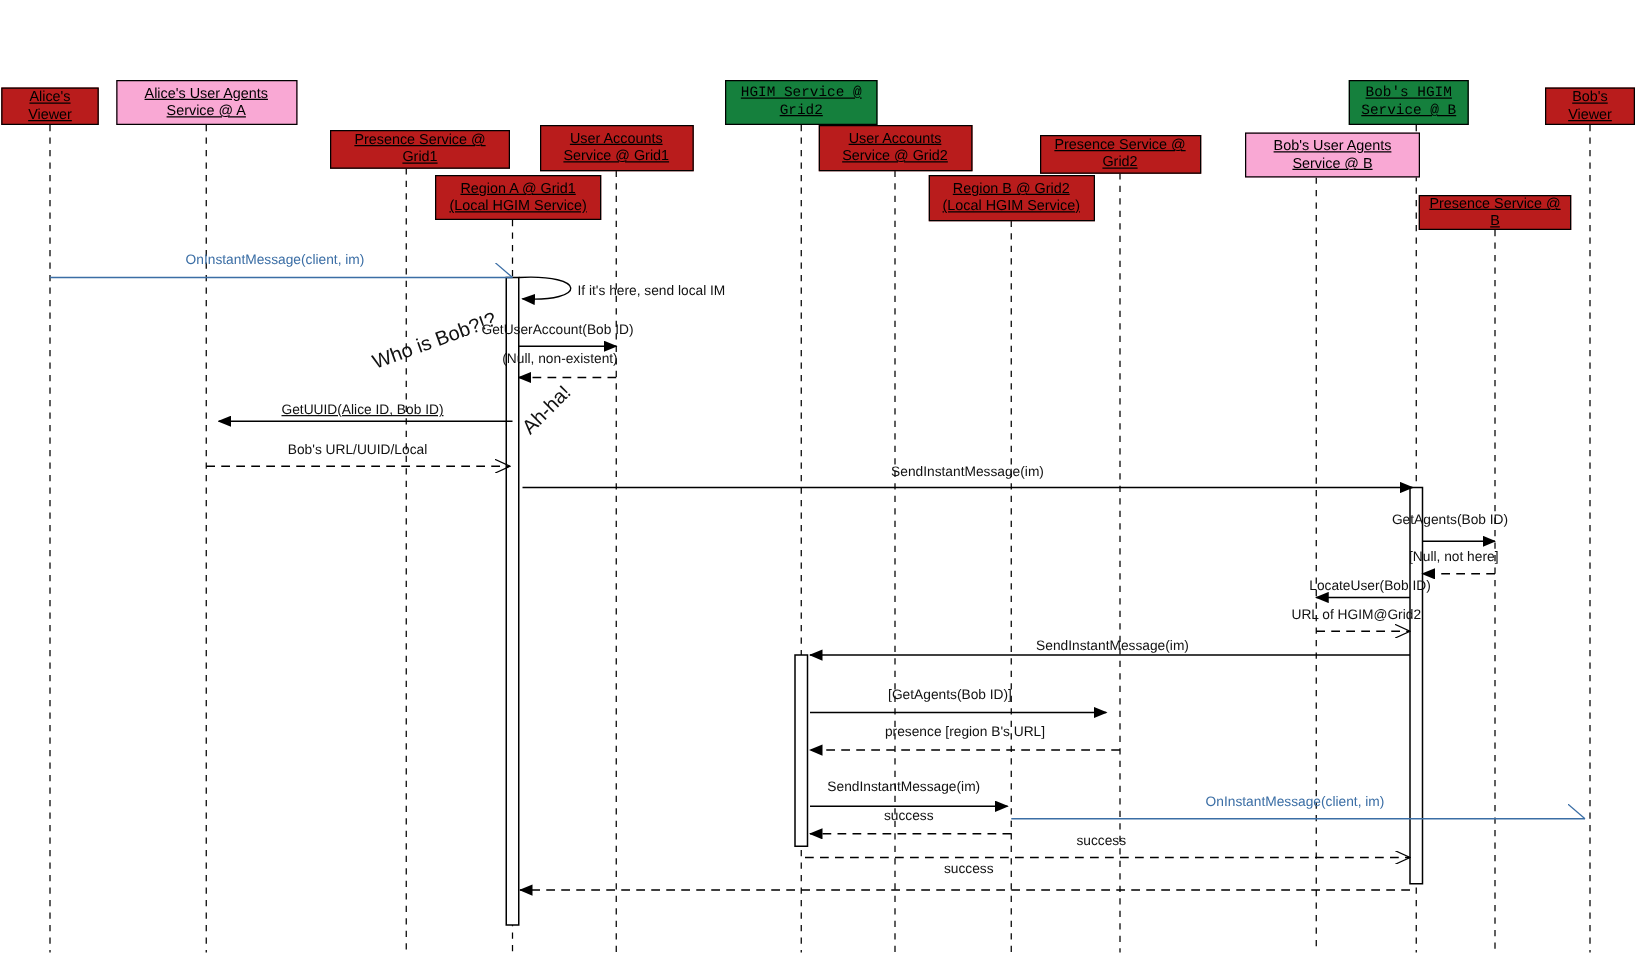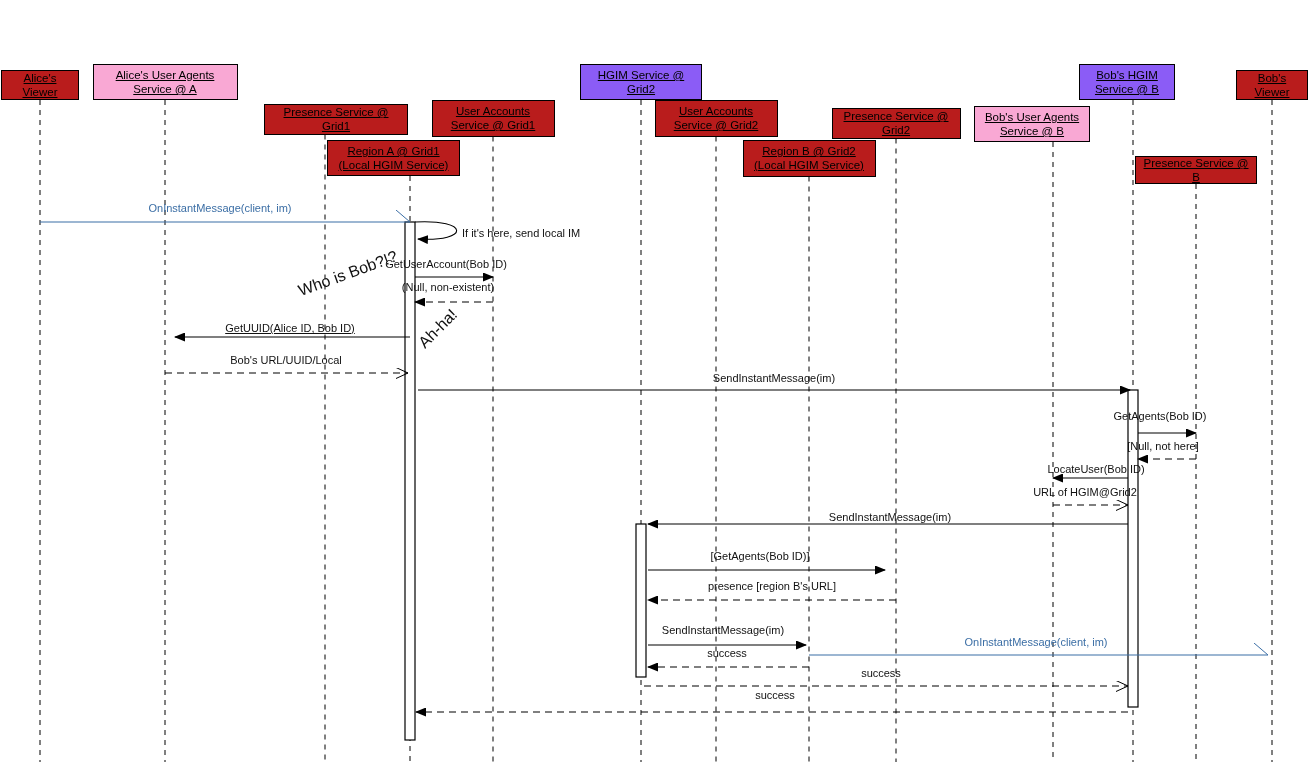--- a/index.html
+++ b/index.html
@@ -4,21 +4,21 @@
 <style>
   html,body{margin:0;padding:0;background:#ffffff;}
   body{width:1311px;height:764px;font-family:"Liberation Sans",sans-serif;color:#000;overflow:hidden;}
   #stage{position:relative;width:1311px;height:764px;}
   #diagram-svg{position:absolute;left:0;top:0;}
   .ttl{position:absolute;font-size:15px;color:#1a1a1a;white-space:nowrap;}
   .pbox{position:absolute;box-sizing:border-box;border:1px solid #000;background:#b91c1c;
         display:flex;align-items:center;justify-content:center;text-align:center;}
   .pbox span{font-size:11.5px;line-height:14px;text-decoration:underline;padding:0 4px;}
   .pbox.green{background:#f9a8d4;}
-  .pbox.red{background:#8b5cf6;}
+  .pbox.red{background:#15803d;font-family:Liberation Mono, monospace;}
   .mlbl{position:absolute;font-size:11px;line-height:12px;white-space:nowrap;
         transform:translateX(-50%);text-align:left;color:#111;}
   .mlbl.blue{color:#3b6ea5;}
   .mlbl.lft{transform:none;}
   .note{position:absolute;font-size:16px;white-space:nowrap;color:#111;
         font-family:"Liberation Sans",sans-serif;}
 </style>
 </head>
 <body>
 
@@ -128,39 +128,39 @@
   <div id="participants-layer">
       <div class="pbox" style="left: 1px; top: 70px; width: 78px; height: 30px;">
         <span>Alice's Viewer</span>
       </div>
       <div class="pbox green" style="left: 92.5px; top: 64px; width: 145px; height: 36px;">
         <span>Alice's User Agents Service @ A</span>
       </div>
       <div class="pbox" style="left: 264px; top: 103.5px; width: 144px; height: 31px; justify-content: flex-end;">
         <span>Presence Service @ Grid1</span>
       </div>
-      <div class="pbox" style="left: 327px; top: 140px; width: 133px; height: 36px; justify-content: flex-end;">
+      <div class="pbox" style="left: 348px; top: 140px; width: 133px; height: 36px; justify-content: flex-end;">
         <span>Region A @ Grid1 (Local HGIM Service)</span>
       </div>
       <div class="pbox" style="left: 431.5px; top: 99.5px; width: 123px; height: 37px;">
         <span>User Accounts Service @ Grid1</span>
       </div>
       <div class="pbox red" style="left: 580px; top: 64px; width: 122px; height: 36px;">
         <span>HGIM Service @ Grid2</span>
       </div>
       <div class="pbox" style="left: 654.5px; top: 99.5px; width: 123px; height: 37px;">
         <span>User Accounts Service @ Grid2</span>
       </div>
       <div class="pbox" style="left: 831.5px; top: 107.5px; width: 129px; height: 31px;">
         <span>Presence Service @ Grid2</span>
       </div>
       <div class="pbox" style="left: 742.5px; top: 139.5px; width: 133px; height: 37px;">
         <span>Region B @ Grid2 (Local HGIM Service)</span>
       </div>
-      <div class="pbox green" style="left: 974px; top: 106px; width: 116px; height: 36px; align-items: center;">
+      <div class="pbox green" style="left: 996px; top: 106px; width: 140px; height: 36px; align-items: center;">
         <span>Bob's User Agents Service @ B</span>
       </div>
       <div class="pbox red" style="left: 1079px; top: 64px; width: 96px; height: 36px;">
         <span>Bob's HGIM Service @ B</span>
       </div>
       <div class="pbox" style="left: 1135px; top: 156px; width: 122px; height: 28px;">
         <span>Presence Service @ B</span>
       </div>
       <div class="pbox" style="left: 1236px; top: 70px; width: 72px; height: 30px;">
         <span>Bob's Viewer</span>

